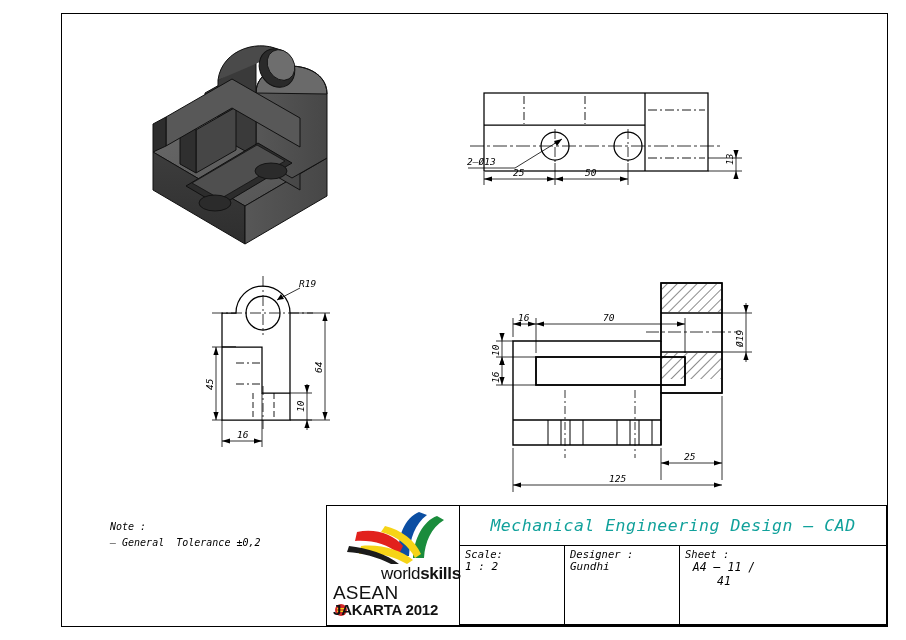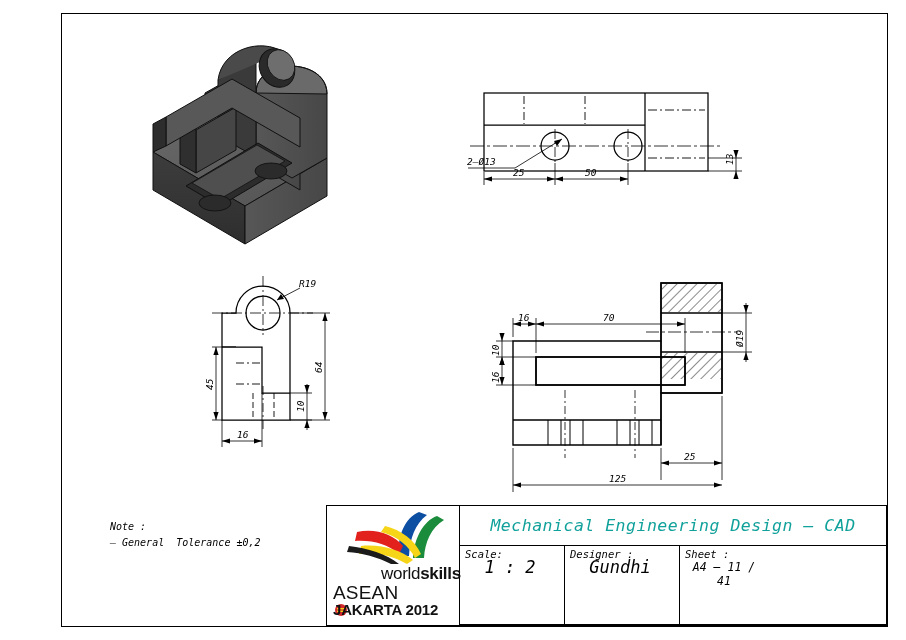--- a/index.html
+++ b/index.html
@@ -33,22 +33,22 @@
                      letter-spacing:.5px;font-family:"DejaVu Sans Mono","Liberation Mono",monospace;}
   #tb-row1,#tb-row2{display:flex;flex:1;}
   #tb-row1{border-bottom:1.6px solid #000;box-sizing:border-box;}
   .cell{position:relative;border-right:1.6px solid #000;box-sizing:border-box;
         padding:2px 5px 2px 5px;}
   .cell:last-child{border-right:none;}
   .lbl{font-style:italic;font-size:10.5px;color:#000;display:block;line-height:12px;
        font-family:"DejaVu Sans Mono","Liberation Mono",monospace;}
   .lbl.teal{color:#11a19b;}
   .lbl.mag{color:#9b2fae;}
-  .val{font-style:italic;font-size:17px;color:#000;display:block;
-       text-align:center;line-height:14px;padding-right:4px;
+  .val{font-style:italic;font-size:11px;color:#000;display:block;
+       text-align:left;line-height:14px;padding-right:4px;
        font-family:"DejaVu Sans Mono","Liberation Mono",monospace;}
   .val.big{font-size:15px;text-align:center;padding-top:2px;}
   .c-scale{width:105px;}
   .c-unit{width:120px;}
   .c-designer{width:115px;}
   .c-sheet{width:88px;}
   .val.sheetv{text-align:center;padding-right:0;font-size:11.5px;}
   .c-title{width:225px;}
   .c-material{width:115px;}
   .c-proj{width:88px;display:flex;align-items:center;justify-content:center;}

